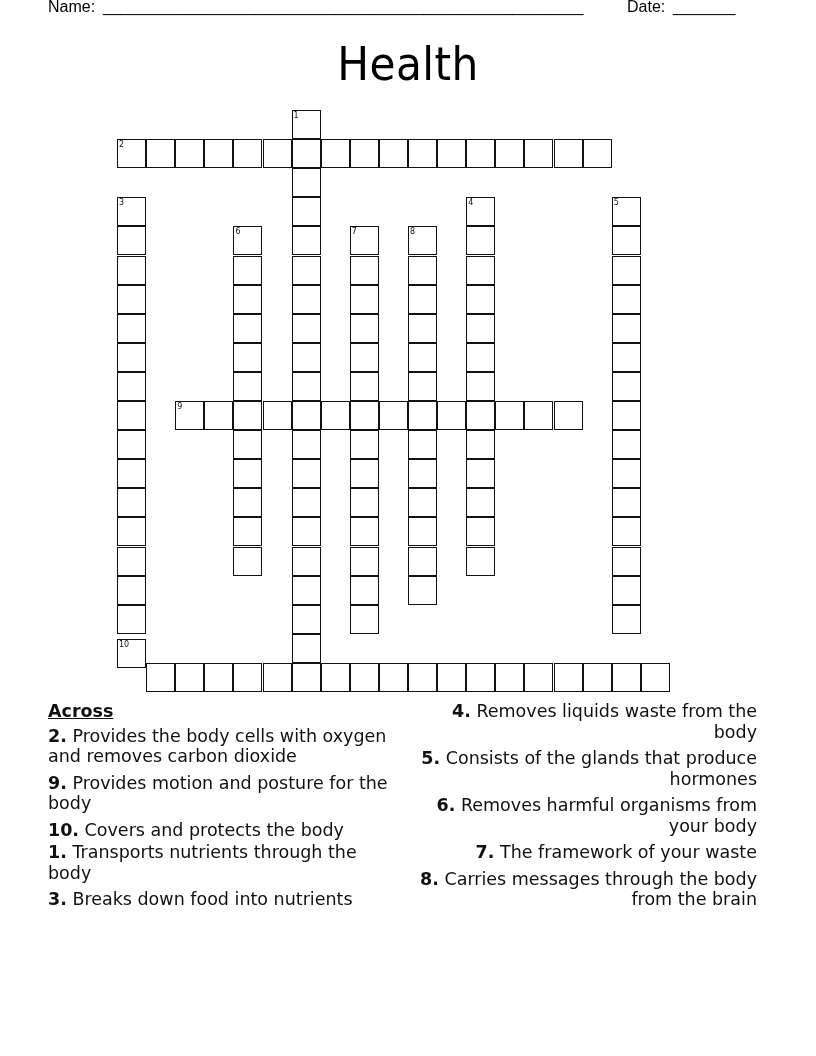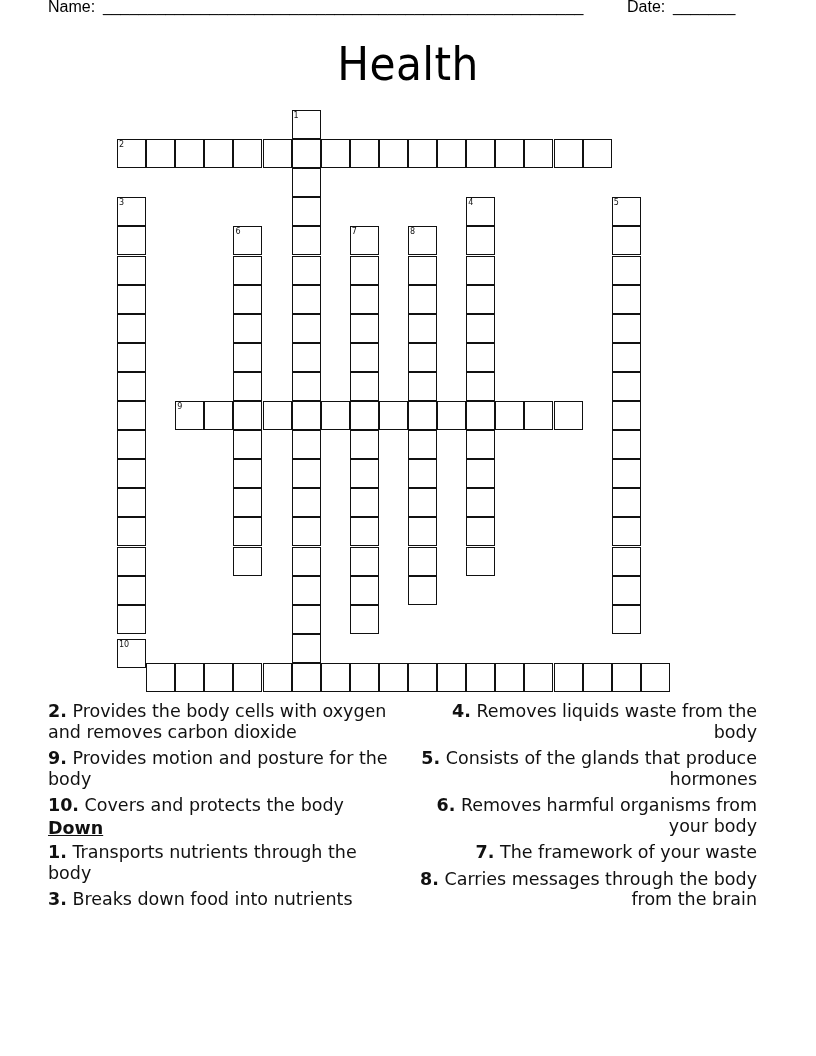--- a/index.html
+++ b/index.html
@@ -210,24 +210,24 @@
     <div class="cell" style="left: 466.2px; top: 662.9px;"></div>
     <div class="cell" style="left: 495.3px; top: 662.9px;"></div>
     <div class="cell" style="left: 524.4px; top: 662.9px;"></div>
     <div class="cell" style="left: 553.5px; top: 662.9px;"></div>
     <div class="cell" style="left: 582.6px; top: 662.9px;"></div>
     <div class="cell" style="left: 611.7px; top: 662.9px;"></div>
     <div class="cell" style="left: 640.8px; top: 662.9px;"></div>
   </div>
 
 <div class="clues left">
+  <div class="clue-heading">Across</div>
   <div class="clue"><span class="clue-num">2.</span><span> Provides the body cells with oxygen and removes carbon dioxide</span></div>
   <div class="clue"><span class="clue-num">9.</span><span> Provides motion and posture for the body</span></div>
   <div class="clue" style="margin-bottom:2px"><span class="clue-num">10.</span><span> Covers and protects the body</span></div>
-  <div class="clue-heading">Down</div>
   <div class="clue"><span class="clue-num">1.</span><span> Transports nutrients through the body</span></div>
   <div class="clue"><span class="clue-num">3.</span><span> Breaks down food into nutrients</span></div>
 </div>
 
 <div class="clues right">
   <div class="clue"><span class="clue-num">4.</span><span> Removes liquids waste from the body</span></div>
   <div class="clue"><span class="clue-num">5.</span><span> Consists of the glands that produce hormones</span></div>
   <div class="clue"><span class="clue-num">6.</span><span> Removes harmful organisms from your body</span></div>
   <div class="clue"><span class="clue-num">7.</span><span> The framework of your waste</span></div>
   <div class="clue"><span class="clue-num">8.</span><span> Carries messages through the body from the brain</span></div>

